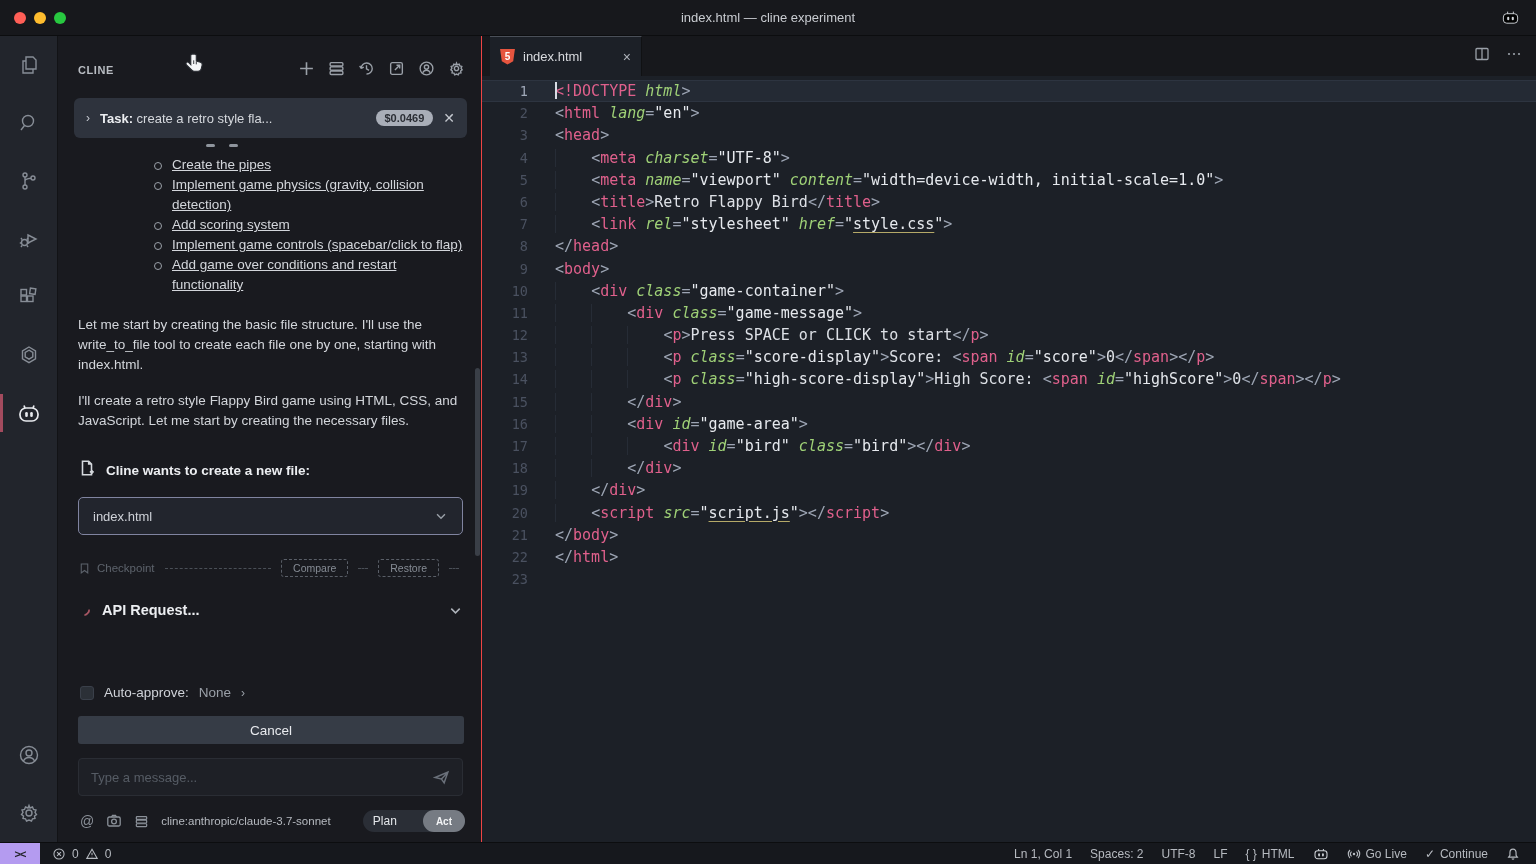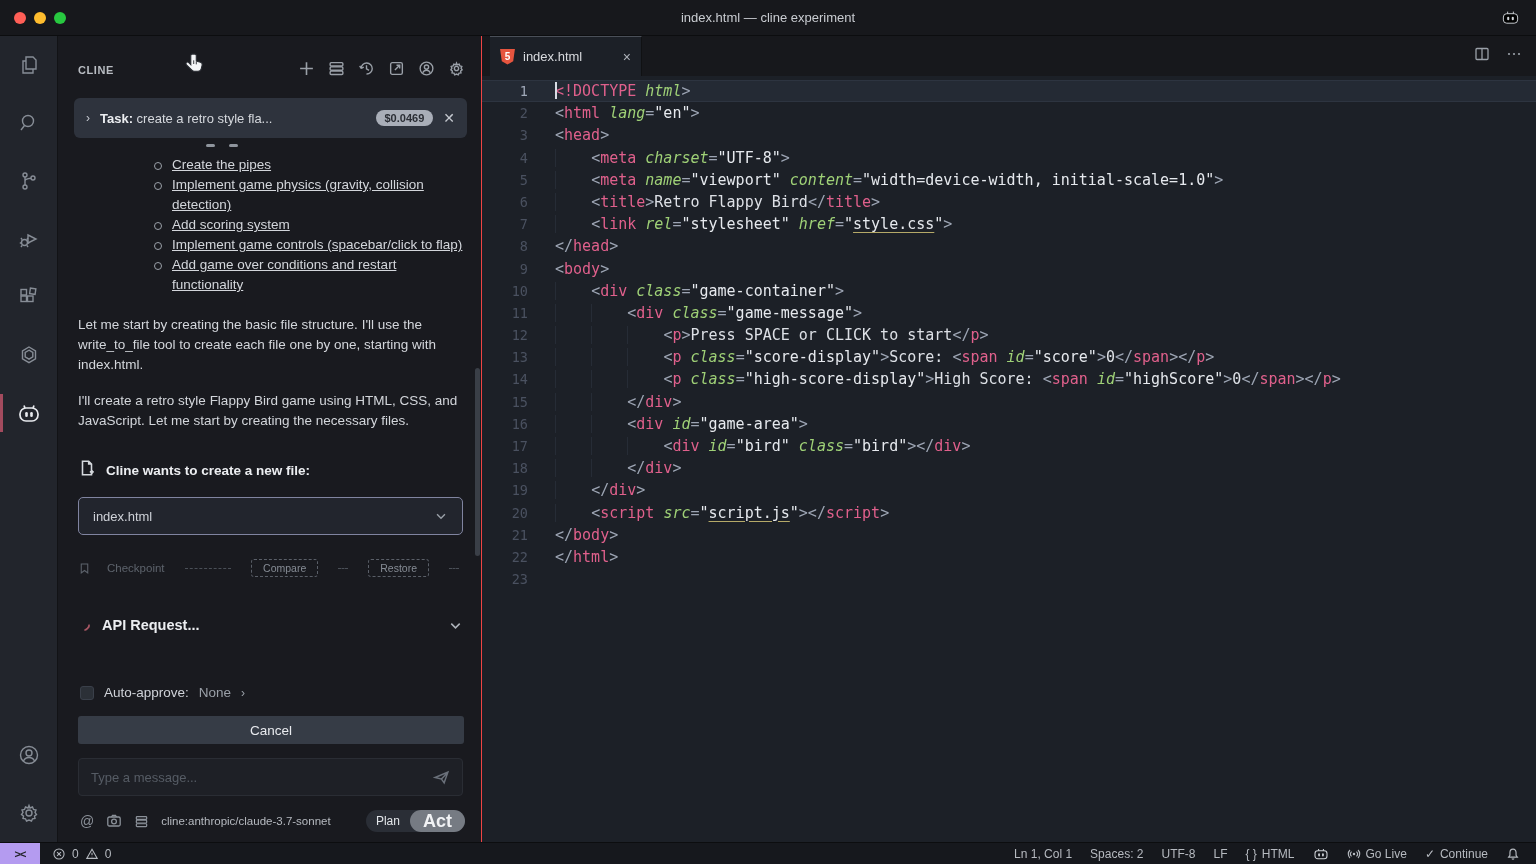--- a/index.html
+++ b/index.html
@@ -50,21 +50,21 @@
   .msg-paragraphs p + p { margin-top:16px; }
 
   .newfile-row { display:flex; align-items:center; gap:10px; margin:28px 18px 0 20px; }
   .newfile-row svg { stroke:#d6d9de; fill:none; stroke-width:1.4; }
   .newfile-heading { font-size:13.5px; font-weight:700; color:#eceef1; }
 
   .file-dropdown { margin:16px 18px 0 20px; height:38px; background:#22252d; border:1px solid #8084a0; border-radius:5px; display:flex; align-items:center; justify-content:space-between; padding:0 14px; cursor:pointer; }
   .file-dropdown span { font-size:13px; color:#ced1d7; }
   .file-dropdown svg { stroke:#9aa0a8; fill:none; stroke-width:1.6; }
 
-  .checkpoint-row { display:flex; align-items:center; margin:24px 18px 16px 20px; gap:16px; color:#5d636c; }
+  .checkpoint-row { display:flex; align-items:center; margin:24px 18px 1px 20px; gap:6px; color:#5d636c; }
   .checkpoint-row svg { stroke:#5d636c; fill:none; stroke-width:1.3; }
   .cp-label { font-size:11.5px; }
   .cp-dots { flex:1; border-top:1px dashed #4a4f57; height:0; margin:0 4px; }
   .cp-dots.short { flex:0 0 10px; }
   .cp-btn { font-size:10.5px; color:#868c95; border:1px dashed #5a5f68; border-radius:3px; padding:2px 11px; background:transparent; cursor:pointer; }
 
   .api-row { display:flex; align-items:center; margin:24px 18px 0 20px; gap:12px; }
   .spinner { width:12px; height:12px; border:2.2px solid transparent; border-top-color:#a65663; border-radius:50%; transform:rotate(130deg); }
   .api-label { font-size:14.5px; font-weight:700; color:#eceef1; flex:1; }
   .api-row svg { stroke:#aeb3ba; fill:none; stroke-width:1.6; cursor:pointer; }
@@ -81,23 +81,23 @@
 
   .msg-input { margin:0 18px 14px 20px; height:38px; background:#1e2026; border:1px solid #2a2d34; border-radius:4px; display:flex; align-items:center; padding:0 12px; }
   .msg-placeholder { font-size:13px; color:#565c65; flex:1; }
   .msg-input svg { stroke:#6a707a; fill:none; stroke-width:1.4; cursor:pointer; }
 
   .side-footer { display:flex; align-items:center; gap:12px; margin:0 16px 0 22px; }
   .side-footer .f-icon { color:#8b9199; display:flex; align-items:center; cursor:pointer; }
   .at-glyph { font-size:14px; }
   .side-footer svg { stroke:#8b9199; fill:none; stroke-width:1.3; }
   .model-label { font-size:11.5px; color:#b6bac0; flex:1; white-space:nowrap; overflow:hidden; }
-  .mode-toggle { display:flex; align-items:center; background:#2a2e36; border-radius:11px; height:22px; }
+  .mode-toggle { display:flex; align-items:center; background:#2a2e36; border-radius:11px; height:22px;gap:16px; }
   .mode-plan { font-size:12px; color:#e3e6ea; padding:0 10px; cursor:pointer; }
-  .mode-act { font-size:18px; color:#f2f3f5; background:#767b83; border-radius:11px; height:22px; display:flex; align-items:center; padding:0 13px; font-weight:600; cursor:pointer; }
+  .mode-act { font-size:10px; color:#f2f3f5; background:#767b83; border-radius:11px; height:22px; display:flex; align-items:center; padding:0 13px; font-weight:600; cursor:pointer; }
 
   .side-scrollbar { position:absolute; right:1px; top:332px; width:5px; height:188px; background:#3a3f47; border-radius:3px; }
 
   
   .editor { flex:1; background:#1c2027; display:flex; flex-direction:column; min-width:0; }
   .tabbar { height:40px; background:#17181c; display:flex; align-items:center; position:relative; }
   .tab { height:40px; width:152px; margin-left:8px; background:#1c2027; border-top:1px solid #4a4f58; border-right:1px solid #101113; display:flex; align-items:center; gap:8px; padding:0 10px; cursor:pointer; }
   .html5-icon { width:15px; height:16px; background:#e6553f; clip-path:polygon(0 0,100% 0,88% 80%,50% 100%,12% 80%); display:flex; align-items:center; justify-content:center; color:#fff; font-size:10px; font-weight:700; }
   .tab-title { font-size:13px; color:#d8dade; flex:1; }
   .tab-close { color:#aeb3ba; font-size:14px; cursor:pointer; }

